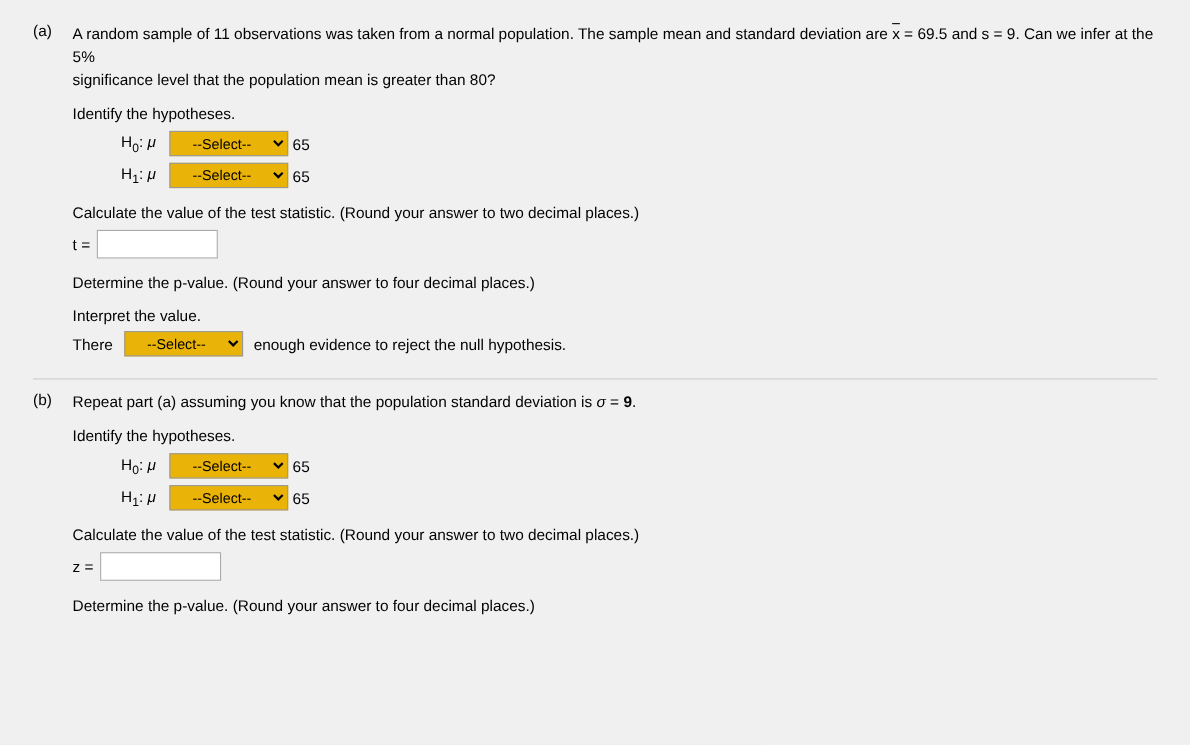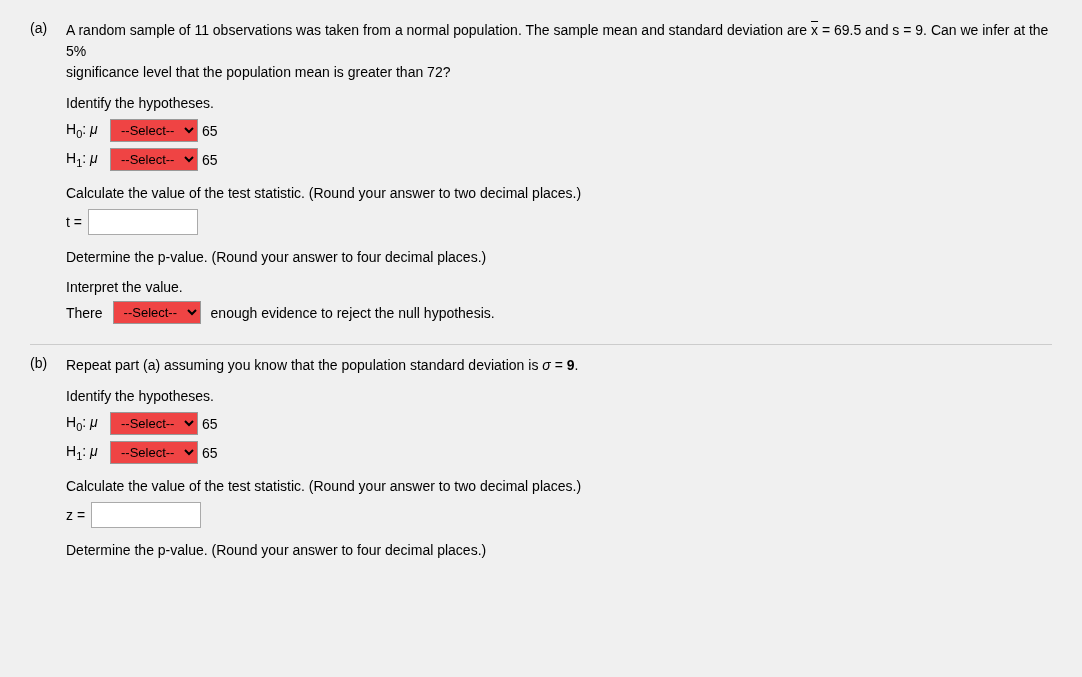--- a/index.html
+++ b/index.html
@@ -42,33 +42,34 @@
     .section-title {
       font-size: 14px;
       margin-bottom: 8px;
     }
     .hypothesis-row {
       display: flex;
       align-items: center;
       gap: 4px;
       margin-bottom: 6px;
       font-size: 14px;
+      margin-left: 44px;
     }
     .hypothesis-label {
       font-size: 14px;
       min-width: 40px;
     }
     .hypothesis-label sub {
       font-size: 11px;
     }
     .select-dropdown {
-      padding: 2px 6px;
+      padding: 2px 16px;
       font-size: 13px;
       border: 1px solid #999;
-      background: #ef4444;
+      background: #eab308;
       cursor: pointer;
       min-width: 80px;
     }
     .value-text {
       font-size: 14px;
       font-weight: normal;
     }
     .calc-section {
       margin-left: 36px;
       margin-bottom: 14px;
@@ -120,21 +121,21 @@
 </head>
 <body>
 
 <div class="page">
 
   <div class="part">
     <div class="part-header">
       <span class="part-label">(a)</span>
       <div class="part-text">
         <span>A random sample of 11 observations was taken from a normal population. The sample mean and standard deviation are <span class="overline">x</span> = 69.5 and s = 9. Can we infer at the 5%</span><br>
-        <span>significance level that the population mean is greater than 72?</span>
+        <span>significance level that the population mean is greater than 80?</span>
       </div>
     </div>
 
     <div class="section">
       <div class="section-title">Identify the hypotheses.</div>
 
       <div class="hypothesis-row">
         <span class="hypothesis-label">
           H<sub>0</sub>: <span class="mu-symbol">μ</span>
         </span>

